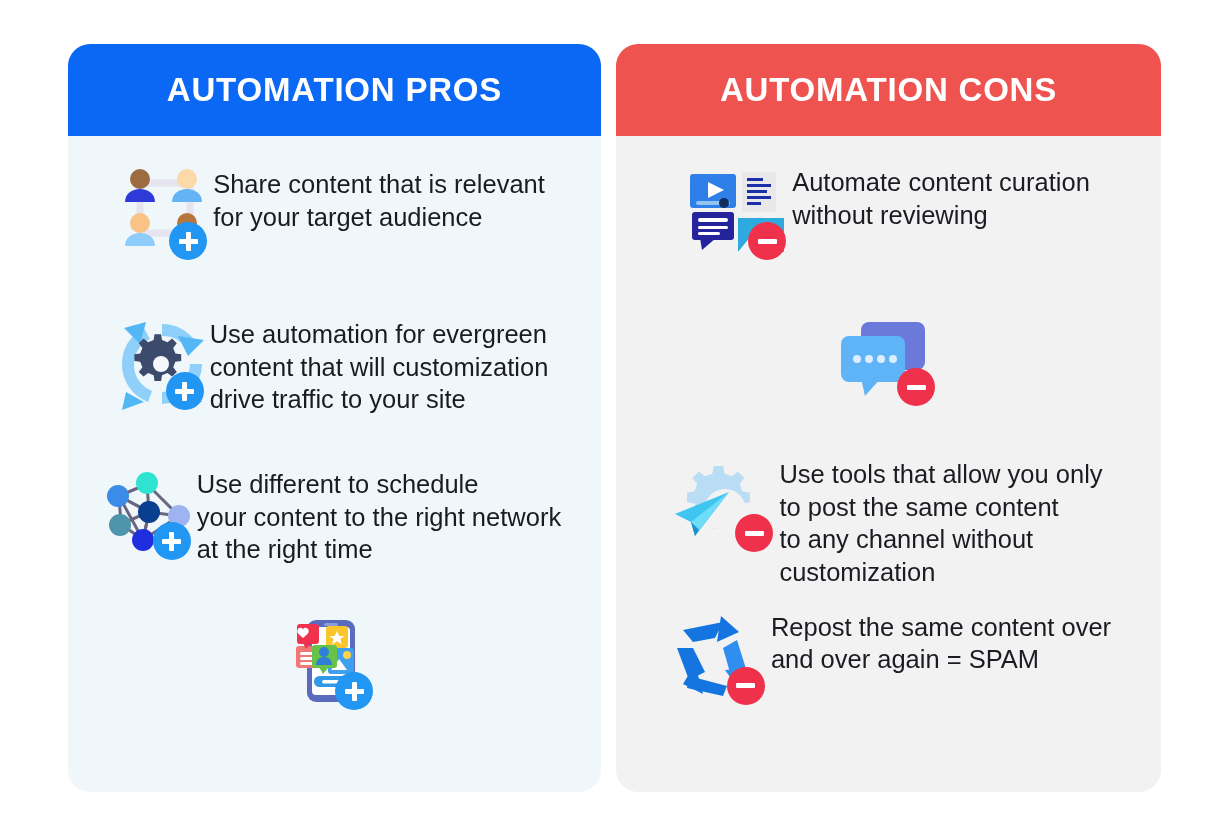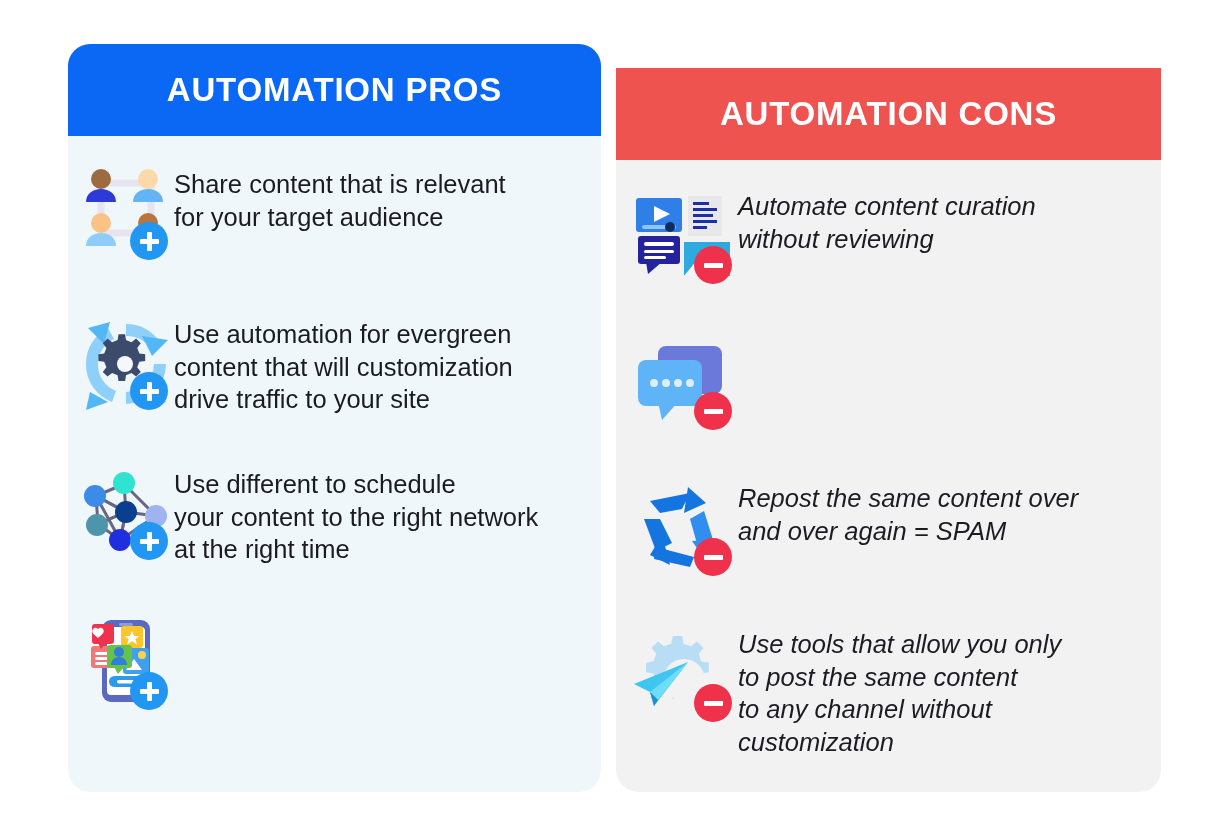--- a/index.html
+++ b/index.html
@@ -42,38 +42,39 @@
   }
   .card-header .title {
     color: #ffffff;
     font-size: 33px;
     font-weight: bold;
     letter-spacing: 0.8px;
     text-transform: uppercase;
     white-space: nowrap;
   }
   .card.pros .card-header { background: #0a68f5; }
-  .card.cons .card-header { background: #ef5350; margin-top: 24px; }
+  .card.cons .card-header { background: #ef5350; }
 
   .card-body {
     flex: 1 1 auto;
     padding: 26px 17px 10px 10px;
     display: flex;
     flex-direction: column;
+    align-items: center;
   }
   .card.pros .card-body { background: #f0f7fb; }
   .card.cons .card-body { background: #f2f2f3; }
 
   .item {
     display: flex;
     align-items: flex-start;
     margin-bottom: 18px;
   }
   .card.pros .item { min-height: 132px; }
-  .card.cons .item { min-height: 128px; font-style: italic; }
+  .card.cons .item { min-height: 128px; }
 
   .icon-wrap {
     position: relative;
     flex: 0 0 96px;
     width: 96px;
     height: 104px;
     display: flex;
     align-items: center;
     justify-content: center;
   }
@@ -304,58 +305,58 @@
             </g>
           </svg>
           <div class="badge minus">
             <span class="bar-h"></span>
           </div>
         </div>
       </div>
 
       <div class="item">
         <div class="icon-wrap">
-          <svg class="icon-svg" width="96" height="90" viewBox="0 0 96 90">
-            <g fill="#1475e0">
-              <path d="M16 16 L56 8 L48 24 L26 28 Z"></path>
-              <polygon points="54,2 72,18 50,28"></polygon>
-              <path d="M10 34 L22 66 L38 58 L26 34 Z" fill="#1475e0"></path>
-            </g>
-            <g fill="#2f8ef0">
-              <path d="M70 26 L80 58 L64 62 L56 34 Z"></path>
-              <polygon points="72,76 58,56 84,54"></polygon>
-            </g>
-            <g fill="#1475e0">
-              <path d="M22 62 L60 72 L56 82 L20 74 Z"></path>
-              <polygon points="28,50 16,70 36,80"></polygon>
-            </g>
-          </svg>
-          <div class="badge minus">
-            <span class="bar-h"></span>
-          </div>
-        </div>
-        <div class="item-text">Repost the same content over
-and over again = SPAM</div>
-      </div>
-
-      <div class="item">
-        <div class="icon-wrap">
           <svg class="icon-svg" width="100" height="96" viewBox="0 0 100 96">
             <path d="M50 6l8 2.6 6-5 7 7-5 6 2.6 8 8 1.4v10l-8 1.4-2.6 8 5 6-7 7-6-5-8 2.6-1.4 8h-10l-1.4-8-8-2.6-6 5-7-7 5-6-2.6-8-8-1.4v-10l8-1.4 2.6-8-5-6 7-7 6 5 8-2.6 1.4-8h10z" transform="translate(4,10) scale(0.95)" fill="#b9ddf5"></path>
             <circle cx="52" cy="52" r="21" fill="#f2f2f3"></circle>
             <polygon points="2,56 56,34 22,78 18,64" fill="#3fc6f0"></polygon>
             <polygon points="18,64 56,34 26,72" fill="#6fdcf8"></polygon>
             <polygon points="18,64 26,72 22,78" fill="#1f8fd0"></polygon>
           </svg>
           <div class="badge minus">
             <span class="bar-h"></span>
           </div>
         </div>
         <div class="item-text">Use tools that allow you only
 to post the same content
 to any channel without
 customization</div>
       </div>
 
+      <div class="item">
+        <div class="icon-wrap">
+          <svg class="icon-svg" width="96" height="90" viewBox="0 0 96 90">
+            <g fill="#1475e0">
+              <path d="M16 16 L56 8 L48 24 L26 28 Z"></path>
+              <polygon points="54,2 72,18 50,28"></polygon>
+              <path d="M10 34 L22 66 L38 58 L26 34 Z" fill="#1475e0"></path>
+            </g>
+            <g fill="#2f8ef0">
+              <path d="M70 26 L80 58 L64 62 L56 34 Z"></path>
+              <polygon points="72,76 58,56 84,54"></polygon>
+            </g>
+            <g fill="#1475e0">
+              <path d="M22 62 L60 72 L56 82 L20 74 Z"></path>
+              <polygon points="28,50 16,70 36,80"></polygon>
+            </g>
+          </svg>
+          <div class="badge minus">
+            <span class="bar-h"></span>
+          </div>
+        </div>
+        <div class="item-text">Repost the same content over
+and over again = SPAM</div>
+      </div>
+
     </div>
   </div>
 
 </div>
 
 </body></html>

